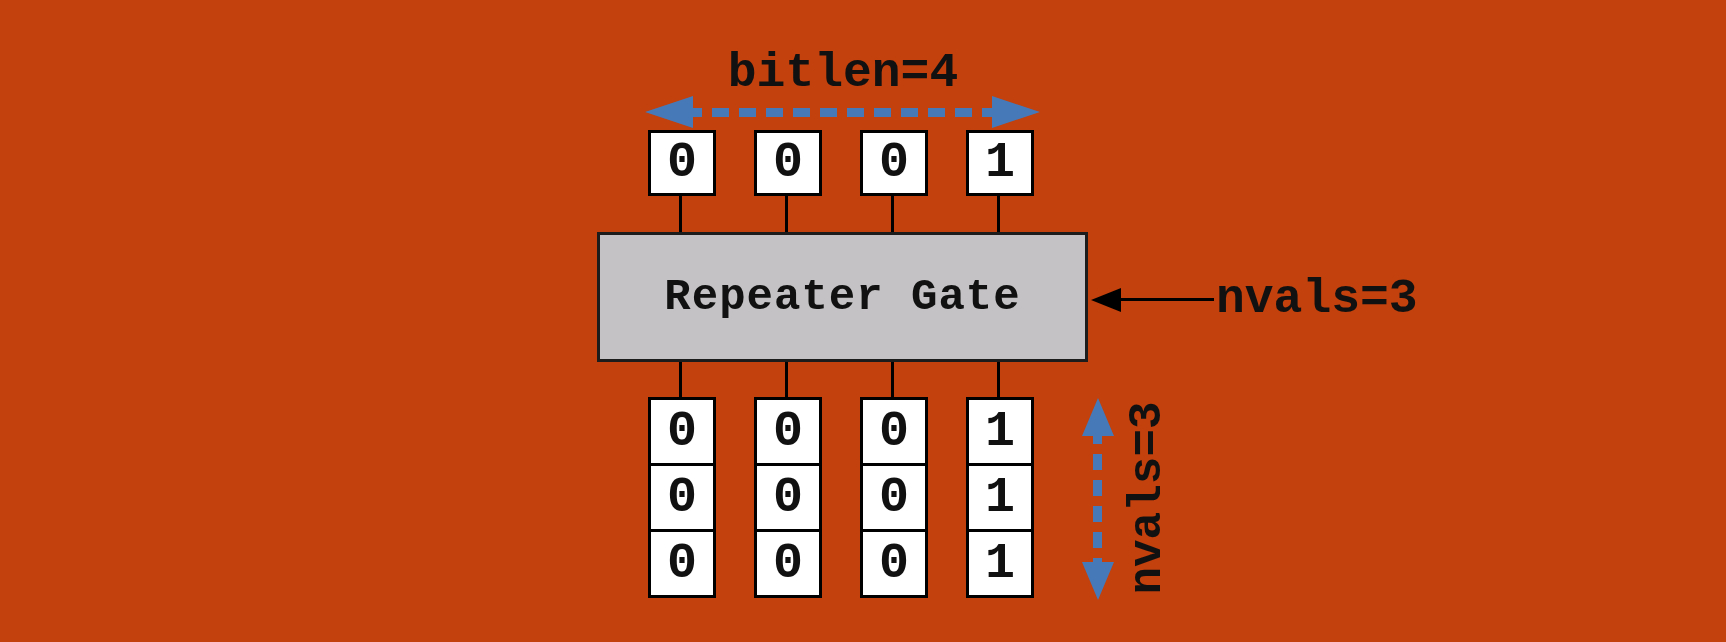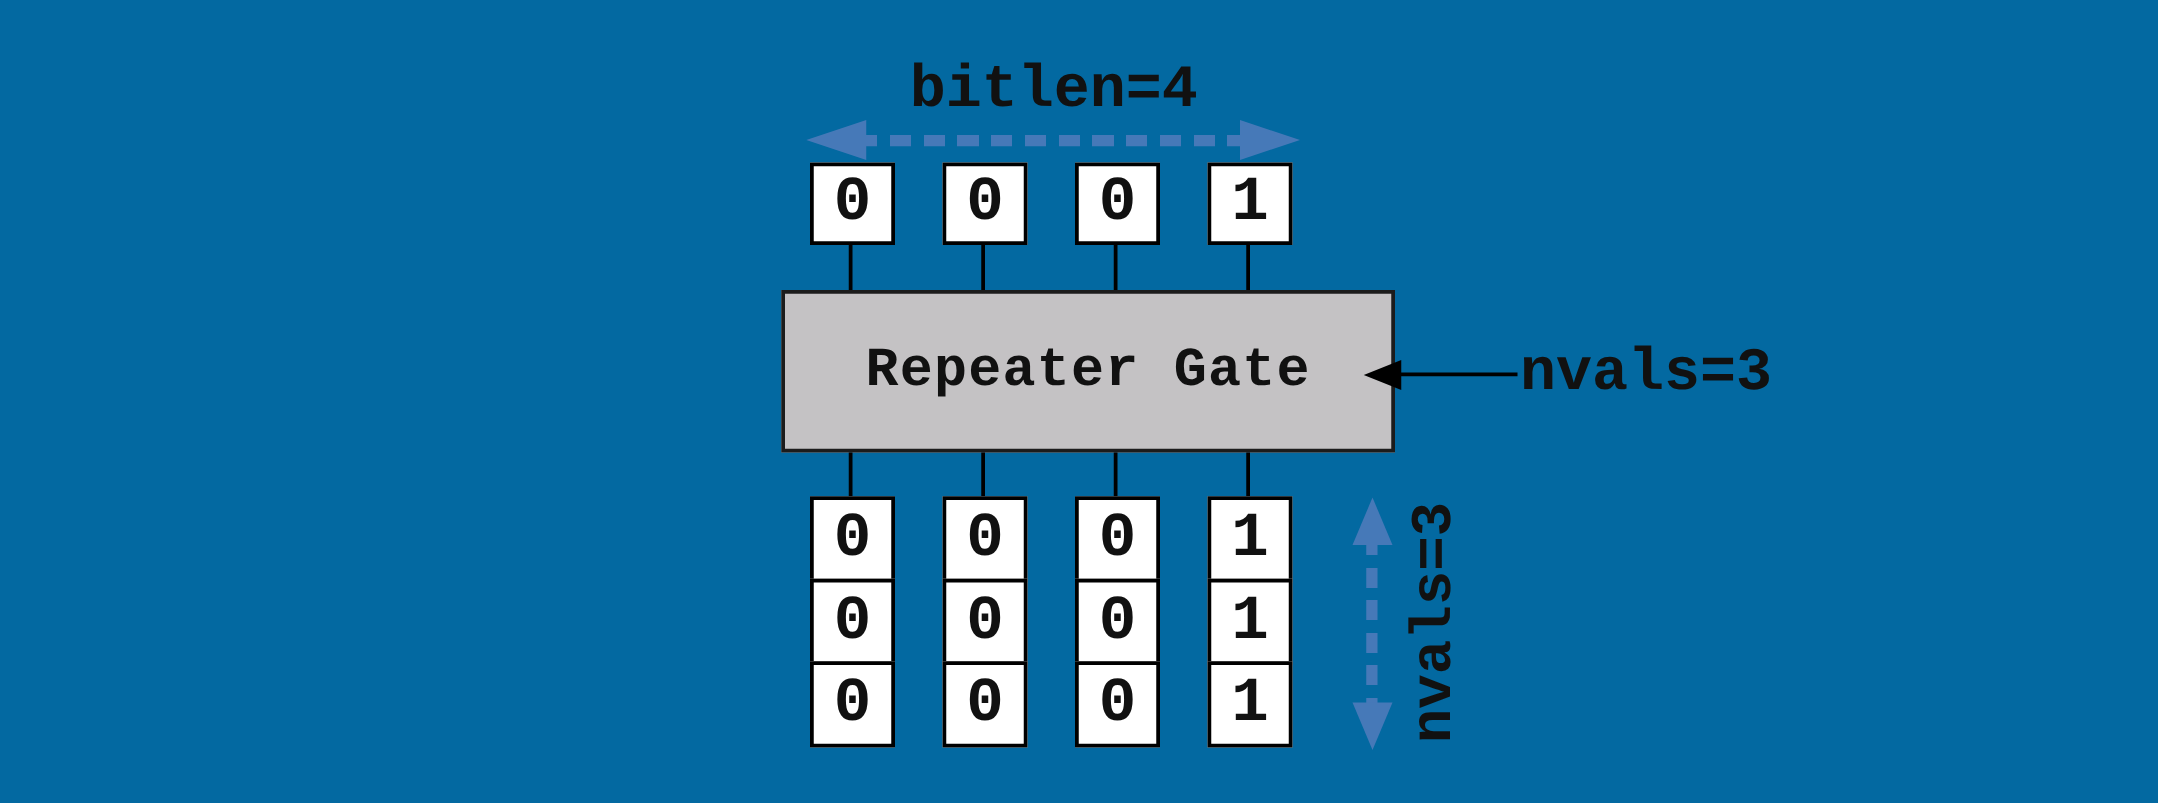--- a/index.html
+++ b/index.html
@@ -4,21 +4,21 @@
 <style>
   html, body {
     margin: 0;
     padding: 0;
     background: #ffffff;
   }
   #canvas {
     position: relative;
     width: 1726px;
     height: 642px;
-    background: #0369a1;
+    background: #c2410c;
     overflow: hidden;
     font-family: "Liberation Mono", "DejaVu Sans Mono", monospace;
   }
   .abs { position: absolute; }
 
   
   .mono-label {
     font-weight: bold;
     color: #111111;
     white-space: nowrap;
@@ -26,21 +26,21 @@
   #bitlen-label {
     left: 600px; top: 46px; width: 486px;
     text-align: center;
     font-size: 48px;
   }
   #gate {
     left: 597px; top: 232px; width: 491px; height: 130px;
     background: #c4c2c4;
     border: 3px solid #1c1c1c;
     box-sizing: border-box;
-    display: flex; align-items: center; justify-content: center; margin-left: 28px;
+    display: flex; align-items: center; justify-content: center;
   }
   #gate-label {
     font-size: 44px;
     letter-spacing: 1px;
   }
   #nvals-pointer-label {
     left: 1216px; top: 272px;
     font-size: 48px; line-height: 54px;
   }
   #nvals-vertical-label {

